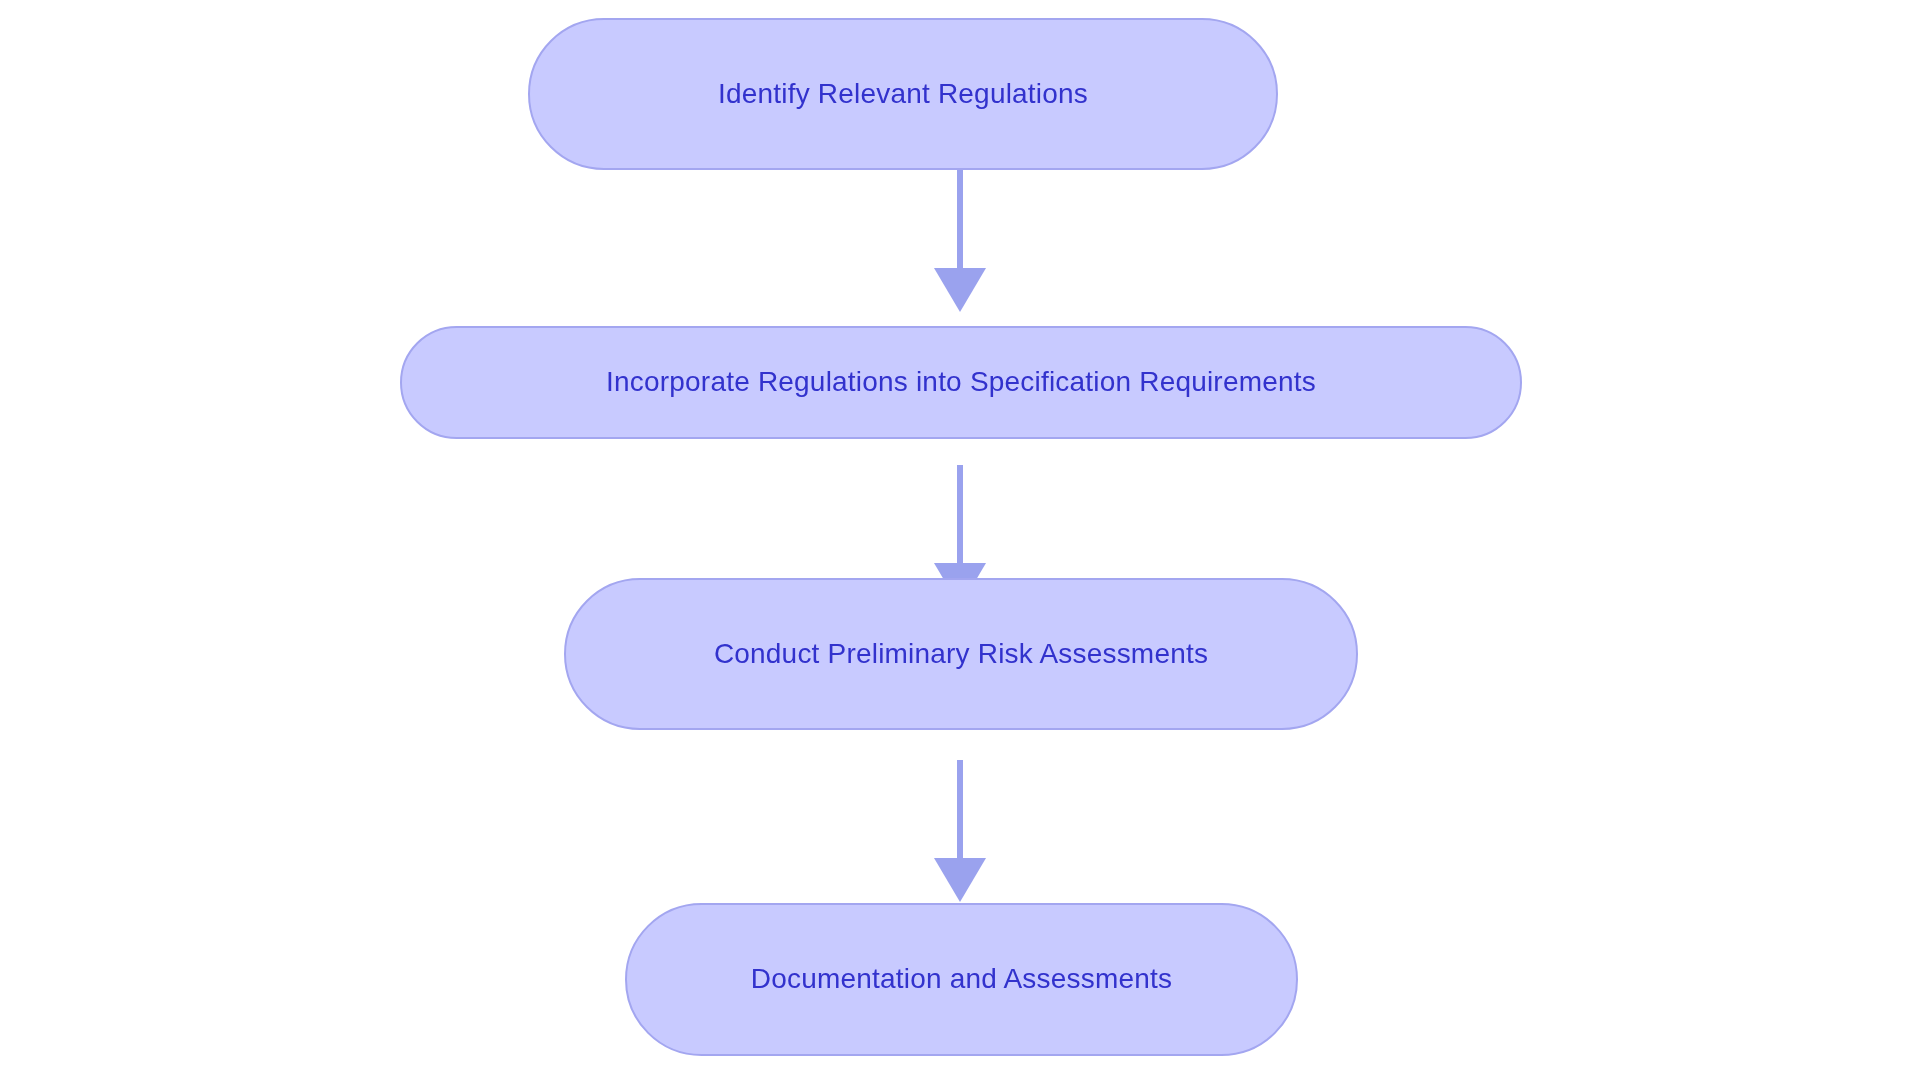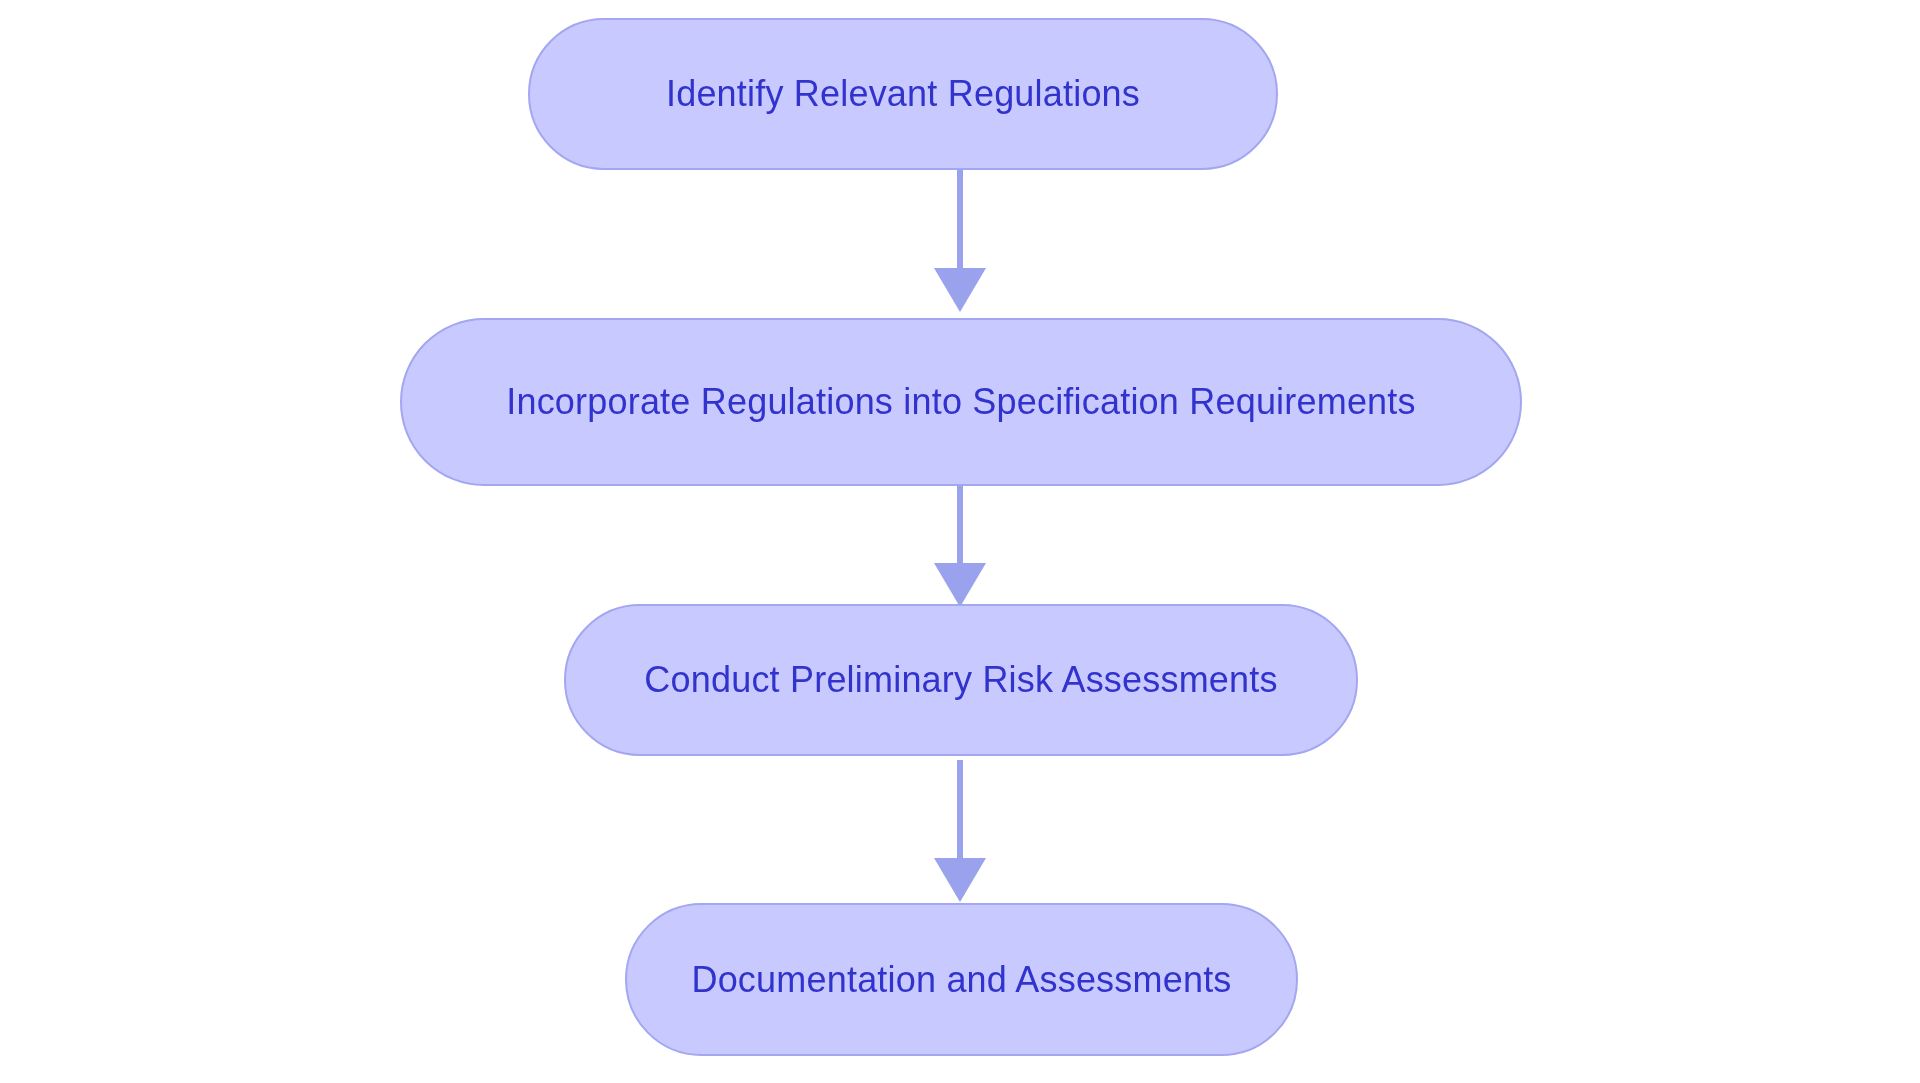--- a/index.html
+++ b/index.html
@@ -29,32 +29,32 @@
     border-radius: 999px;
     display: flex;
     align-items: center;
     justify-content: center;
     text-align: center;
   }
 
   .node-label {
     color: #3232cd;
     font-family: "Liberation Sans", sans-serif;
-    font-size: 36px;
+    font-size: 28px;
     font-weight: 400;
     letter-spacing: 0.2px;
     line-height: 1.15;
     white-space: nowrap;
     padding: 0 34px;
   }
 
   
   #node-0 { left: 528px;  top: 18px;   width: 750px;  height: 152px; }
-  #node-1 { left: 400px;  top: 318px;  width: 1122px; height: 168px; }
-  #node-2 { left: 564px;  top: 604px;  width: 794px;  height: 152px; }
+  #node-1 { left: 400px;  top: 326px;  width: 1122px; height: 113px; }
+  #node-2 { left: 564px;  top: 578px;  width: 794px;  height: 152px; }
   #node-3 { left: 625px;  top: 903px;  width: 673px;  height: 153px; }
 
   .edge {
     position: absolute;
     left: 0;
     top: 0;
     width: 1920px;
     height: 1083px;
     pointer-events: none;
   }

